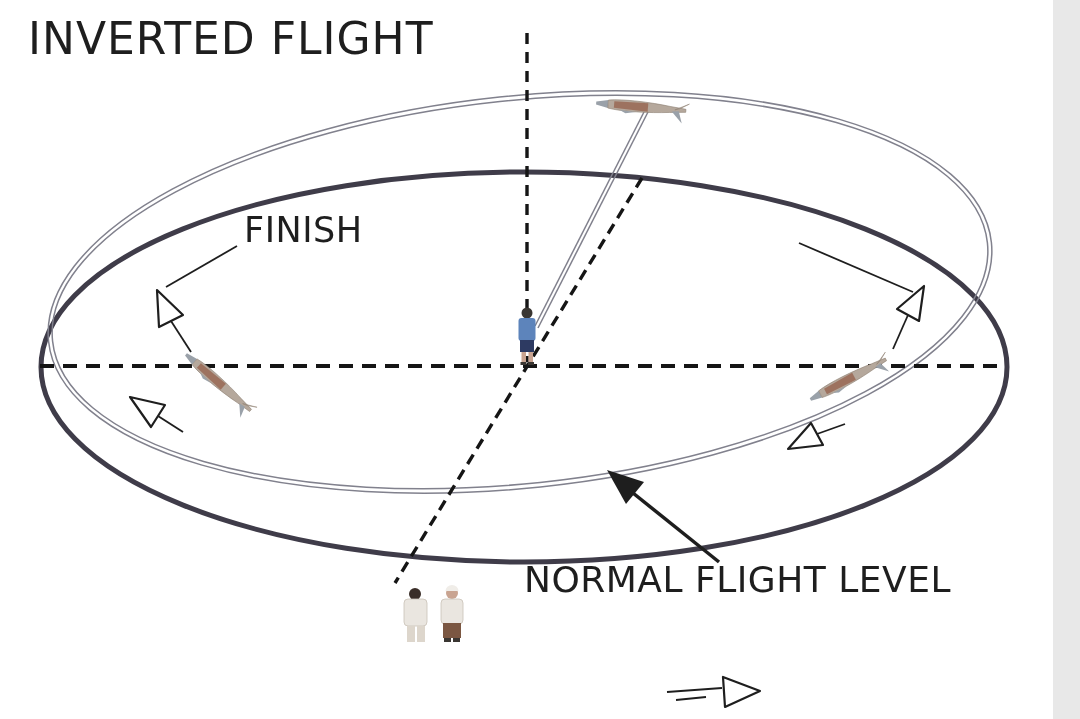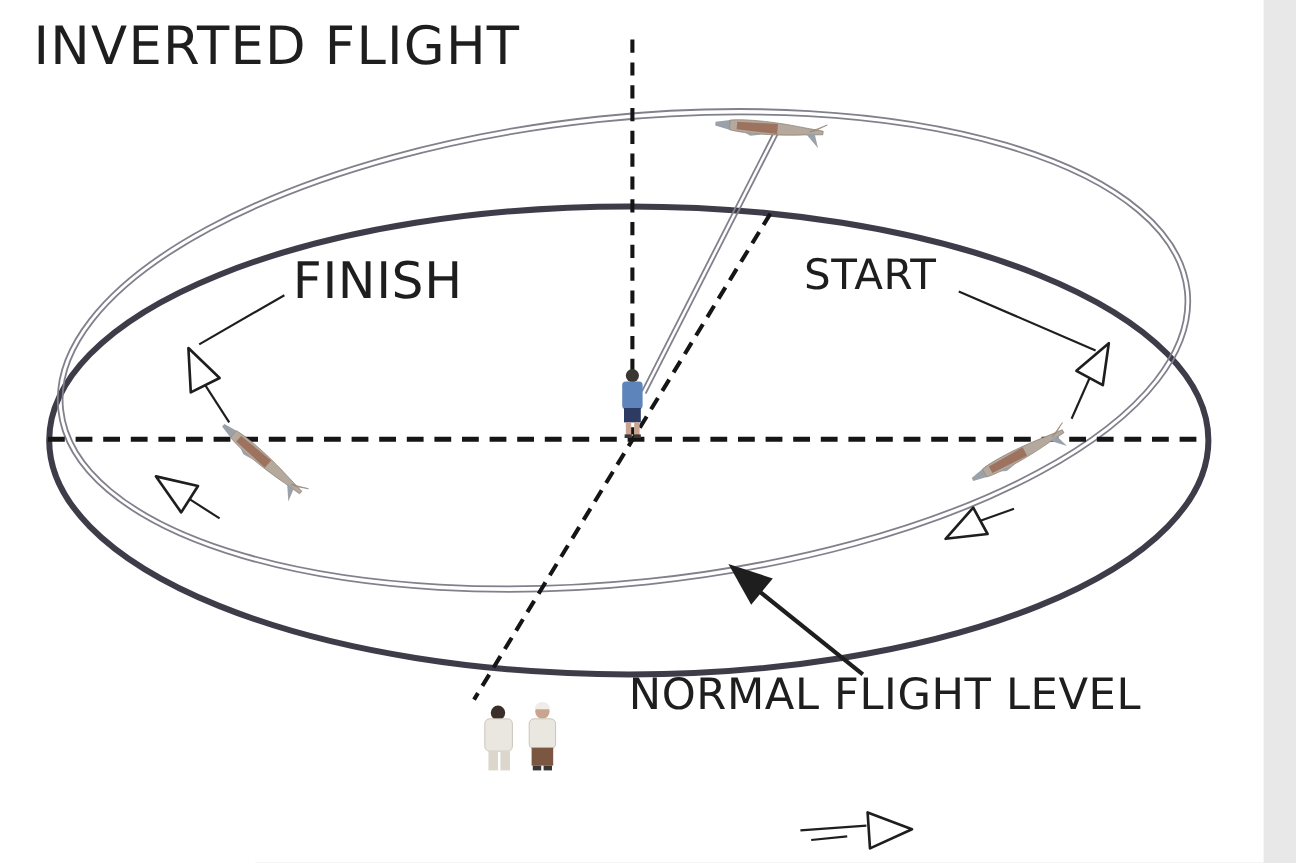--- a/index.html
+++ b/index.html
@@ -13,21 +13,21 @@
   .canvas{
     position:relative; width:1053px; height:719px; overflow:hidden;
     background:var(--background);
     font-family:"DejaVu Sans","Liberation Sans",sans-serif;
     color:var(--ink);
   }
   .canvas svg{position:absolute; left:0; top:0;}
   .label{position:absolute; white-space:nowrap; color:var(--ink); line-height:1.05; letter-spacing:0.5px;}
   .title{left:28px; top:16px; font-size:44px; letter-spacing:1px;}
   .subtitle{left:548px; top:24px; font-size:35px;}
-  .finish{left:244px; top:212px; font-size:42px;}
+  .finish{left:244px; top:212px; font-size:35px;}
   .start{left:670px; top:212px; font-size:35px;}
   .normal{left:524px; top:561px; font-size:36px;}
 
   .ring{fill:none; stroke:var(--normal-level-ring); stroke-width:5;}
   .pathline{fill:none; stroke:var(--inverted-path); stroke-width:1.5;}
   .dash{fill:none; stroke:var(--dashed-line);}
   .leader{fill:none; stroke:var(--ink); stroke-width:1.8;}
   .outline-arrow{fill:#ffffff; stroke:var(--ink); stroke-width:2.2; stroke-linejoin:round;}
   .solid{fill:var(--ink); stroke:none;}
 </style>
@@ -117,16 +117,15 @@
       <path d="M445.5,591 a6.5,6 0 0 1 13,0 z" fill="#f0ede8"></path>
       <rect x="441" y="599" width="22" height="25" rx="4" fill="var(--spectator-clothes)" stroke="#c9c2b8" stroke-width="0.8"></rect>
       <rect x="443" y="623" width="18" height="15" fill="var(--spectator-pants)"></rect>
       <rect x="444" y="638" width="7" height="4" fill="#3a3632"></rect>
       <rect x="453" y="638" width="7" height="4" fill="#3a3632"></rect>
     </g>
   </svg>
 
   <div class="label title">INVERTED FLIGHT</div>
   <div class="label finish">FINISH</div>
-  <div class="label start">START</div>
   <div class="label normal">NORMAL FLIGHT LEVEL</div>
 
 </div>
 
 </body></html>

